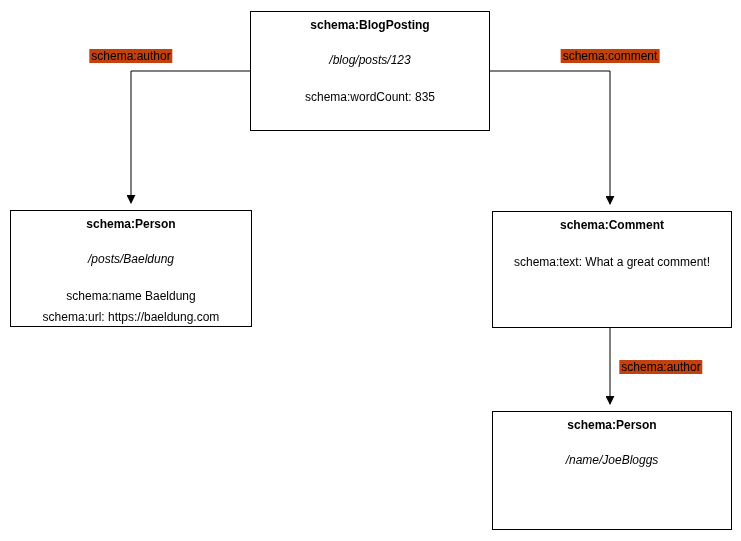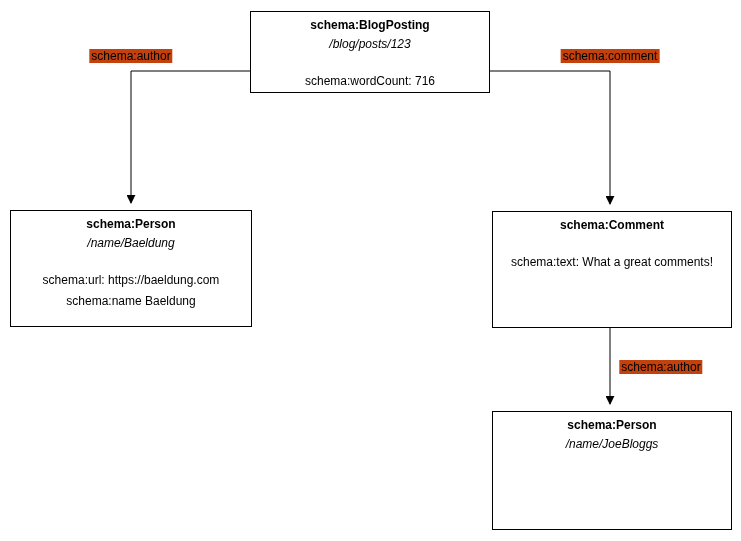--- a/index.html
+++ b/index.html
@@ -29,36 +29,36 @@
     background: #ffffff;
     text-align: center;
     padding: 6px 2px 0 2px;
     line-height: 15px;
   }
   .node-title {
     font-weight: bold;
   }
   .node-uri {
     font-style: italic;
-    margin-top: 4px;
+    margin-top: 20px;
   }
   .node-props {
     margin-top: 22px;
   }
   .node-prop {
     margin-bottom: 6px;
   }
   .edge-label {
     position: absolute;
     white-space: nowrap;
     transform: translate(-50%, -50%);
     background: #c2410c;
     padding: 0 2px;
   }
-  #node-blog-posting   { left: 250px; top: 11px;  width: 240px; height: 82px; }
+  #node-blog-posting   { left: 250px; top: 11px;  width: 240px; height: 120px; }
   #node-author-person  { left: 10px;  top: 210px; width: 242px; height: 117px; }
   #node-comment        { left: 492px; top: 211px; width: 240px; height: 117px; }
   #node-comment-author { left: 492px; top: 411px; width: 240px; height: 119px; }
   #edge-label-author-left  { left: 131px; top: 56px; }
   #edge-label-comment      { left: 610px; top: 56px; }
   #edge-label-author-right { left: 661px; top: 367px; }
 </style>
 </head>
 <body>
 
@@ -74,36 +74,36 @@
 </svg>
 
 <div class="edge-label" id="edge-label-author-left">schema:author</div>
 <div class="edge-label" id="edge-label-comment">schema:comment</div>
 <div class="edge-label" id="edge-label-author-right">schema:author</div>
 
 <div class="node" id="node-blog-posting">
   <div class="node-title">schema:BlogPosting</div>
   <div class="node-uri">/blog/posts/123</div>
   <div class="node-props">
-    <div class="node-prop">schema:wordCount: 716</div>
+    <div class="node-prop">schema:wordCount: 835</div>
   </div>
 </div>
 
 <div class="node" id="node-author-person">
   <div class="node-title">schema:Person</div>
-  <div class="node-uri">/name/Baeldung</div>
+  <div class="node-uri">/posts/Baeldung</div>
   <div class="node-props">
+    <div class="node-prop">schema:name Baeldung</div>
     <div class="node-prop">schema:url: https://baeldung.com</div>
-    <div class="node-prop">schema:name Baeldung</div>
   </div>
 </div>
 
 <div class="node" id="node-comment">
   <div class="node-title">schema:Comment</div>
   <div class="node-props">
-    <div class="node-prop">schema:text: What a great comments!</div>
+    <div class="node-prop">schema:text: What a great comment!</div>
   </div>
 </div>
 
 <div class="node" id="node-comment-author">
   <div class="node-title">schema:Person</div>
   <div class="node-uri">/name/JoeBloggs</div>
 </div>
 
 </body></html>

